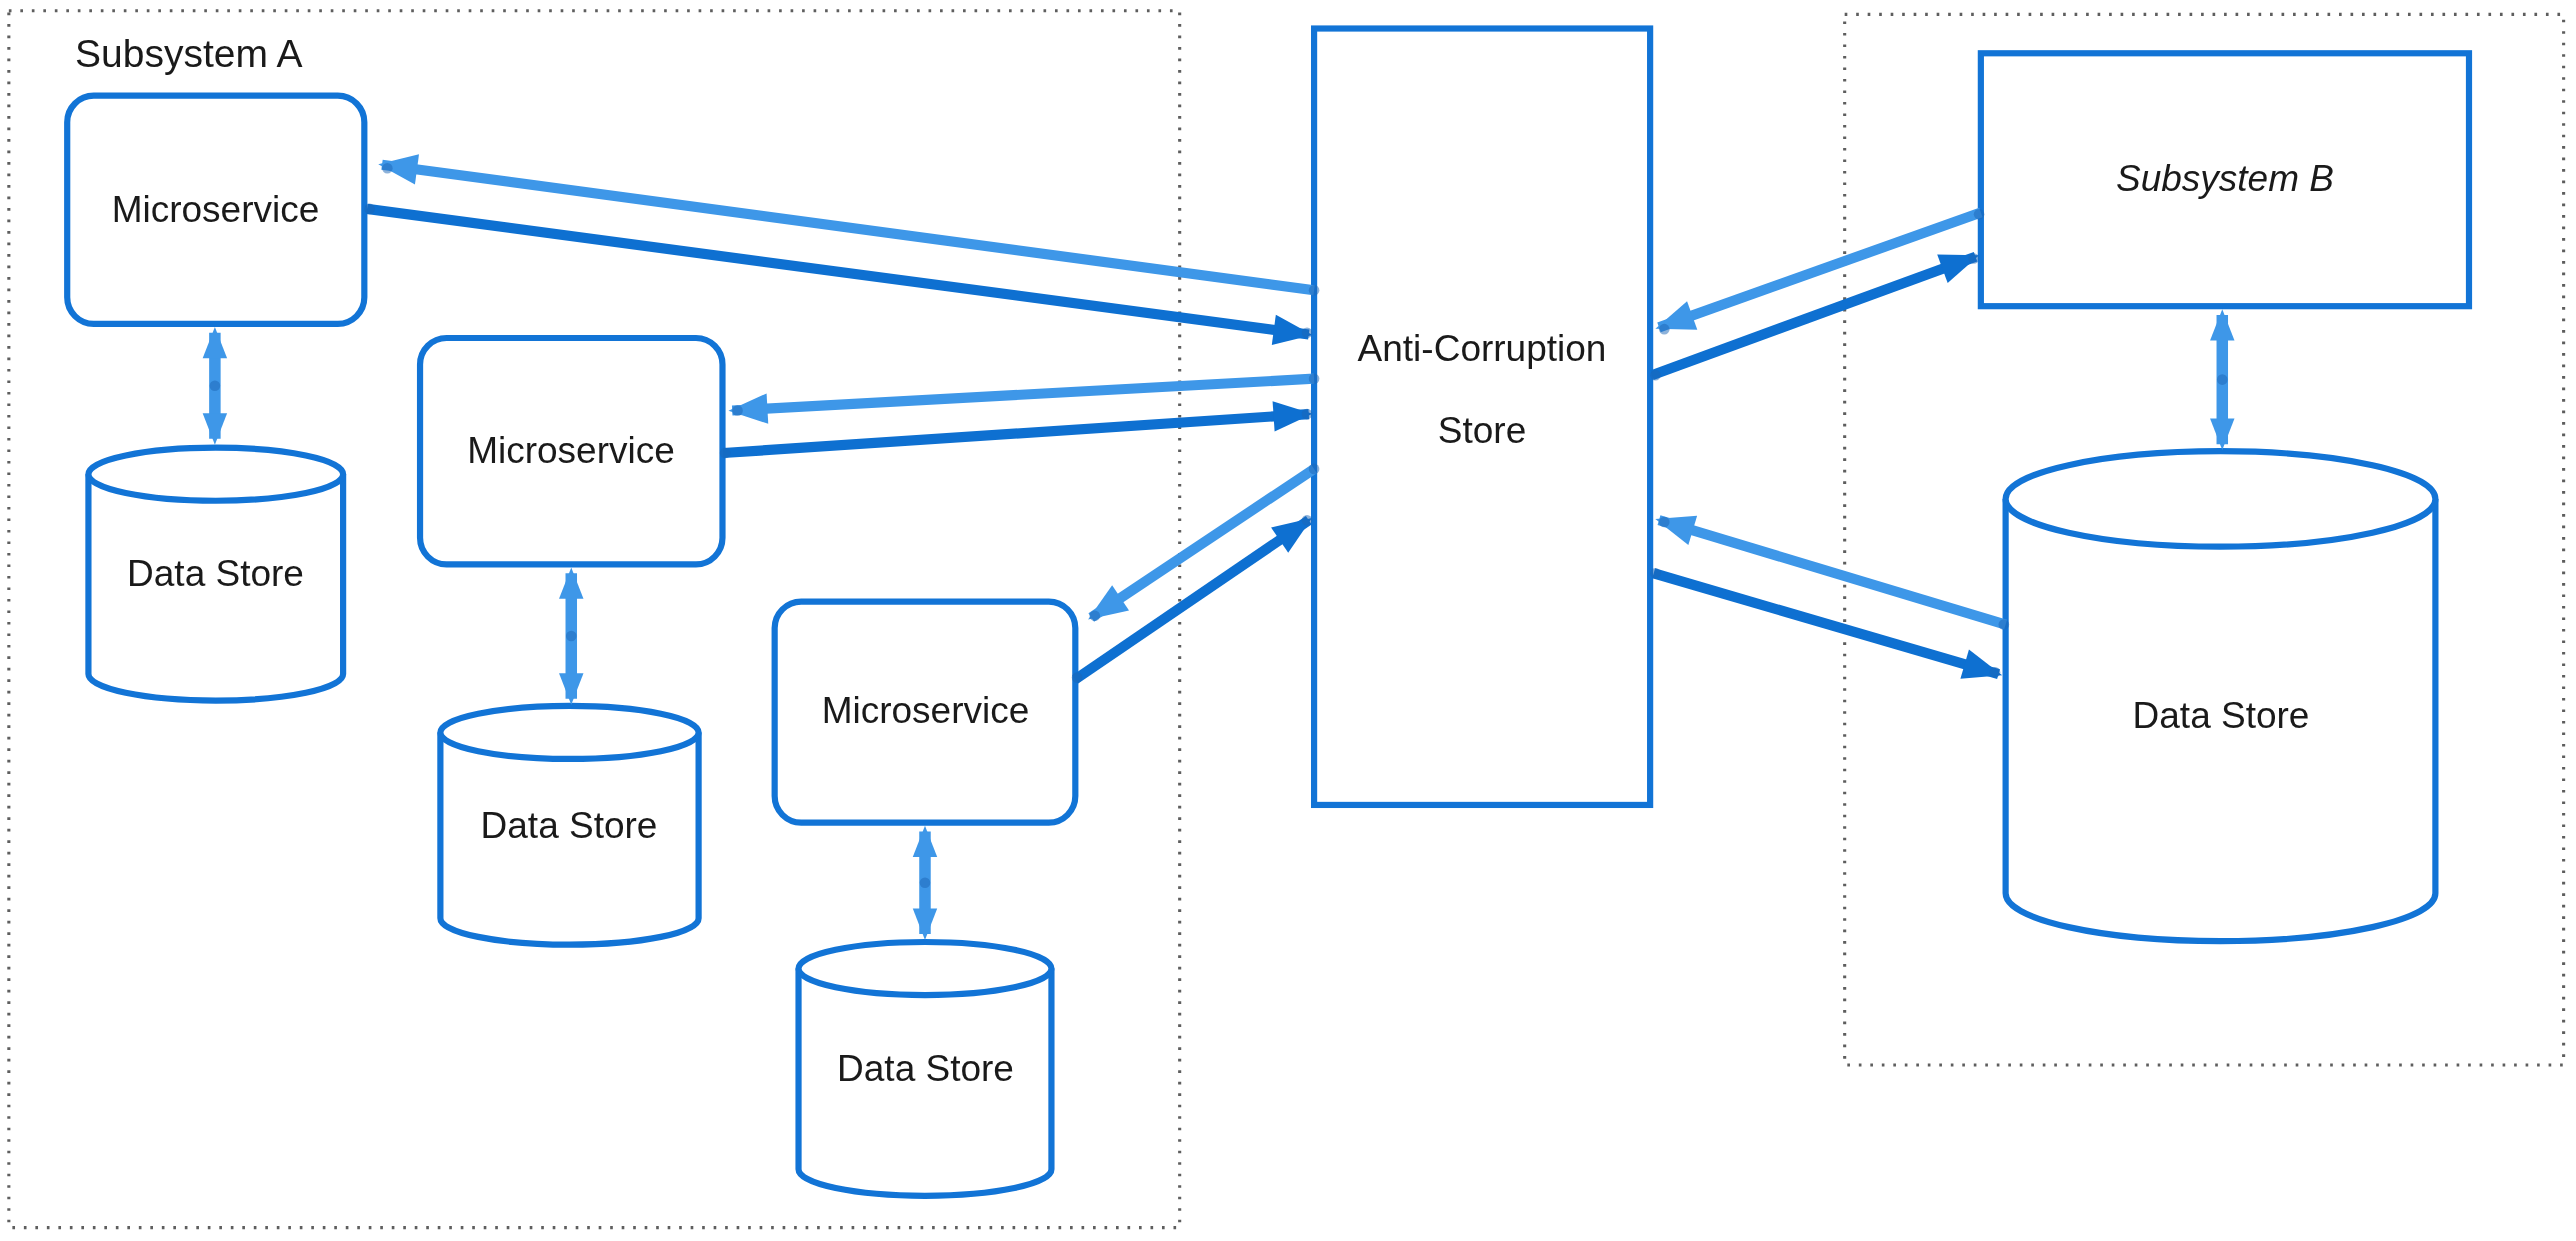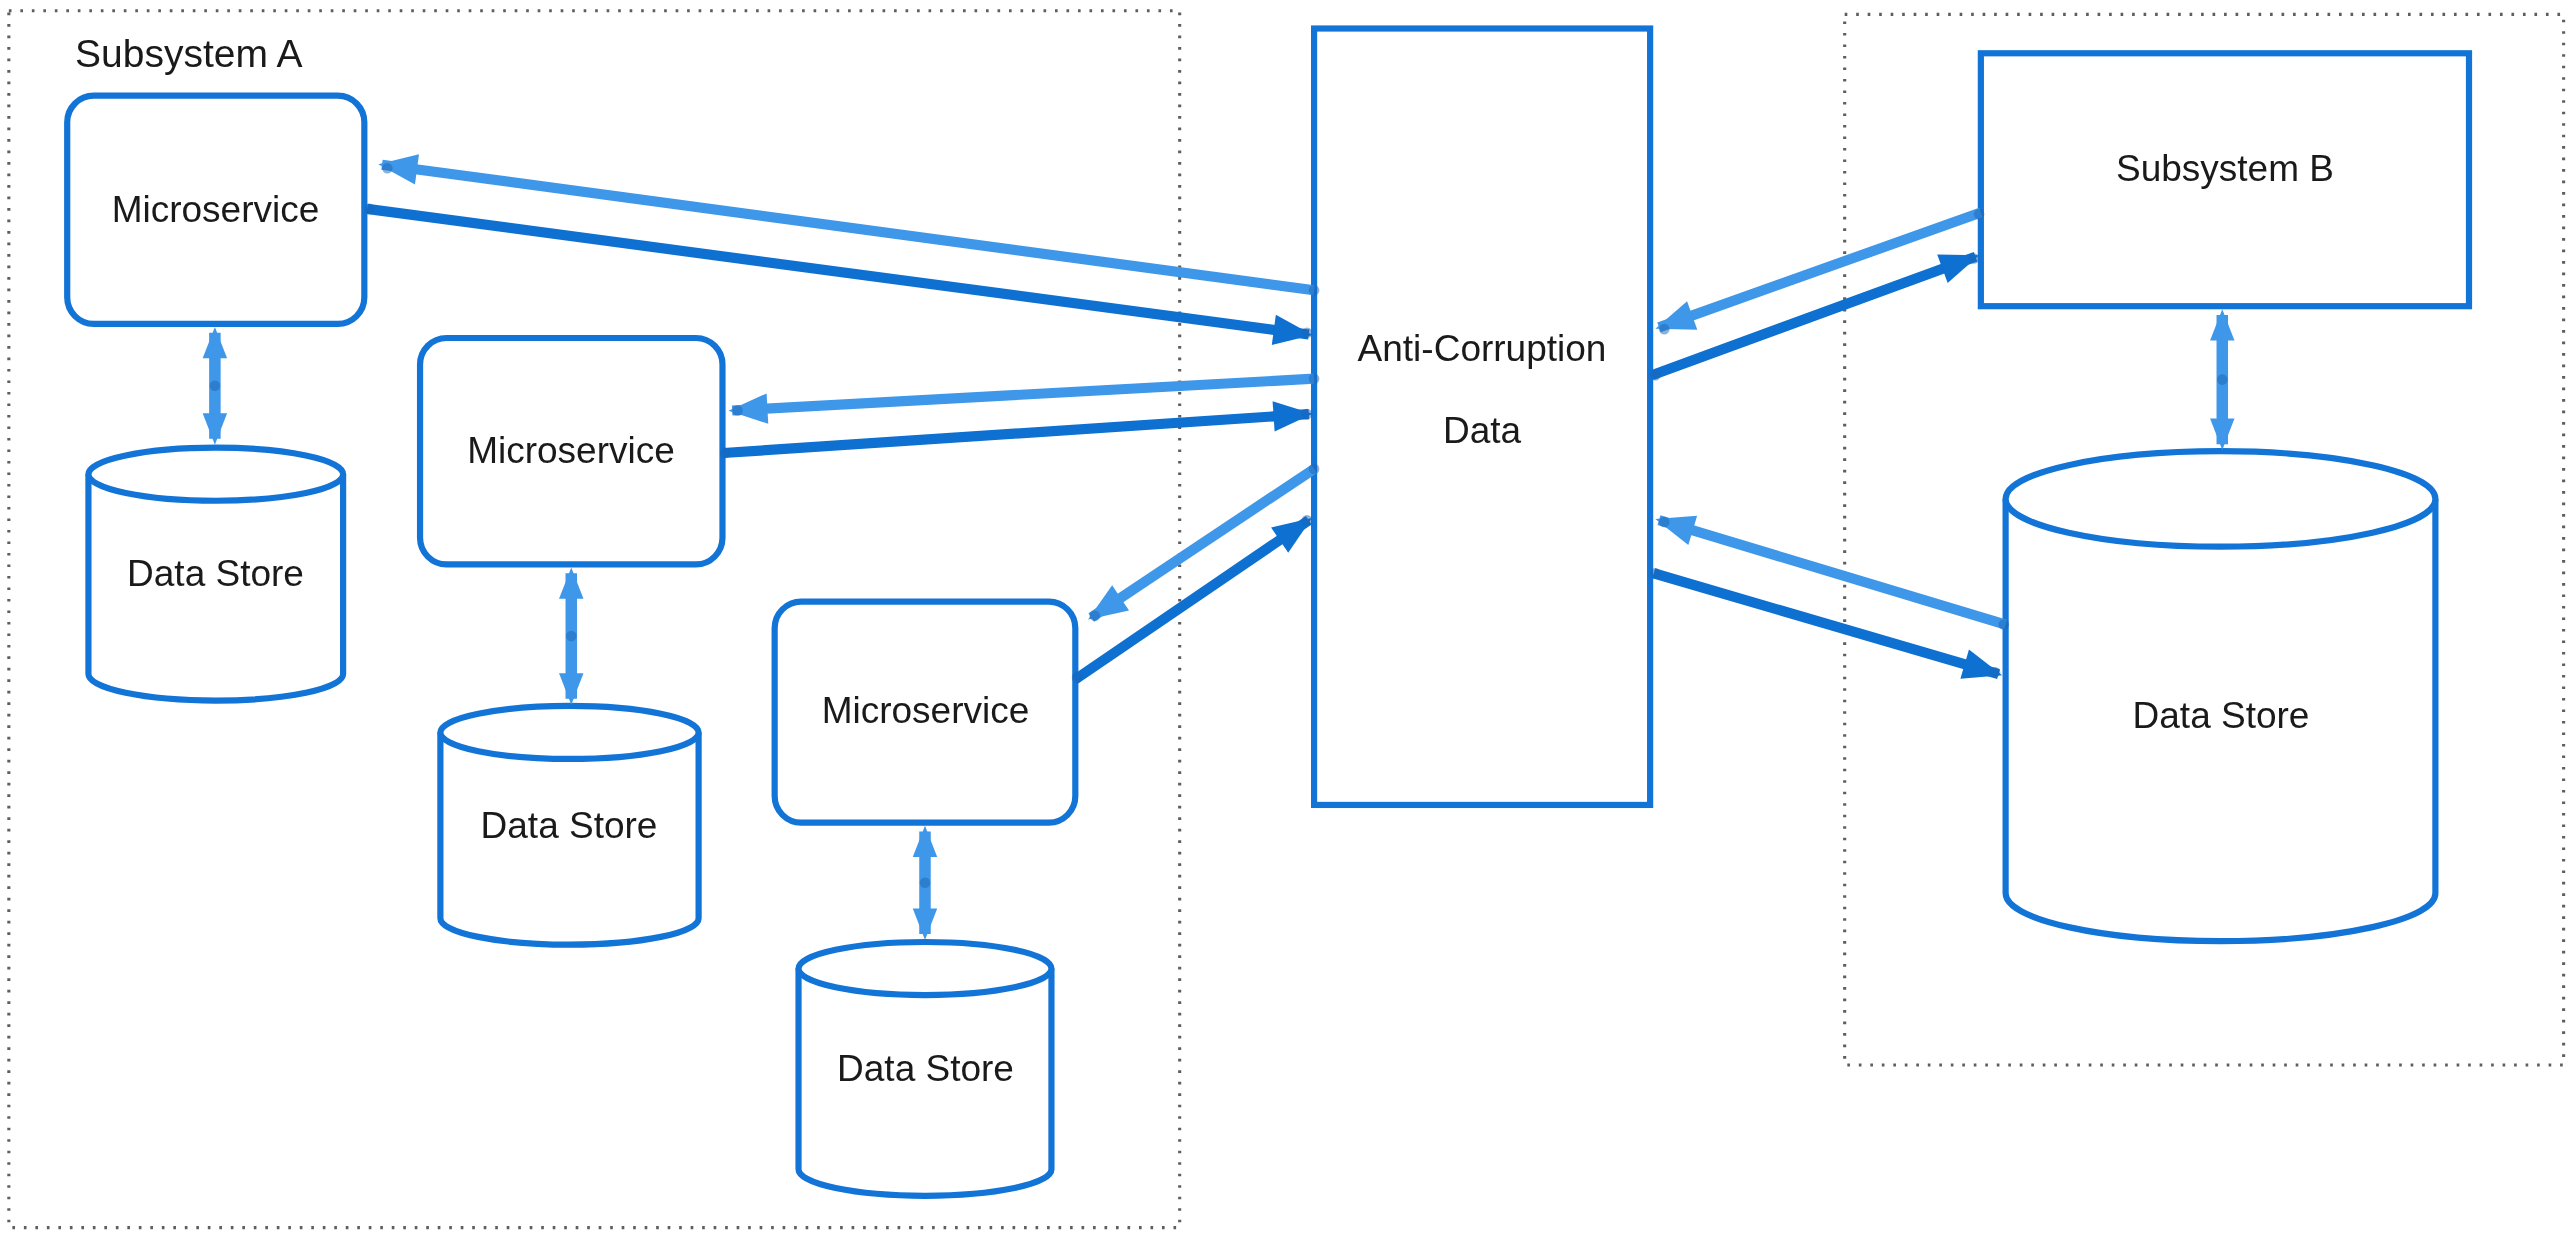--- a/index.html
+++ b/index.html
@@ -135,19 +135,19 @@
   <div class="lbl" style="left:420px;top:338px;width:302px;height:226px;">Microservice</div>
   <div class="lbl" style="left:775px;top:601px;width:301px;height:221px;">Microservice</div>
 
   <div class="lbl" style="left:88px;top:447px;width:255px;height:255px;">Data Store</div>
   <div class="lbl" style="left:440px;top:706px;width:258px;height:241px;">Data Store</div>
   <div class="lbl" style="left:799px;top:942px;width:253px;height:255px;">Data Store</div>
   <div class="lbl" style="left:2006px;top:495px;width:430px;height:442px;">Data Store</div>
 
   <div class="lbl lbl-acl" style="left:1314px;top:334px;width:336px;height:110px;">
     <span>Anti-Corruption</span>
-    <span>Data</span>
+    <span>Store</span>
   </div>
 
-  <div class="lbl" style="left:1981px;top:43px;width:488px;height:253px;">Subsystem B</div>
+  <div class="lbl" style="left:1981px;top:53px;width:488px;height:253px;font-style:italic;">Subsystem B</div>
 
 </div>
 
 
 </body></html>

